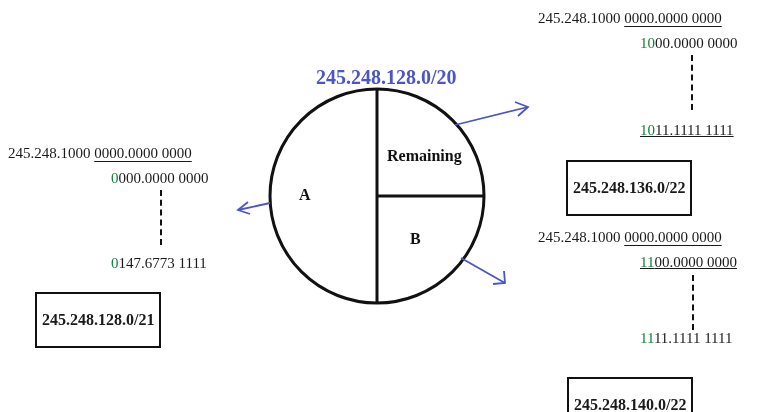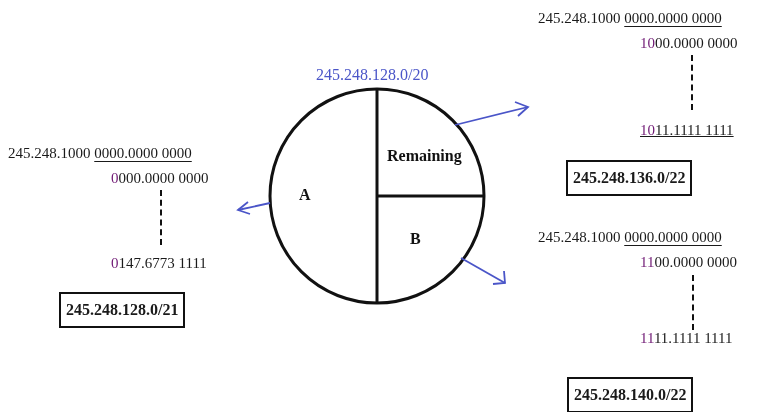--- a/index.html
+++ b/index.html
@@ -1,25 +1,25 @@
 <!DOCTYPE html>
 <html><head>
   <meta charset="utf-8">
   <style>
     html, body { margin:0; padding:0; background:#ffffff; }
     body { width:768px; height:412px; position:relative; overflow:hidden;
            font-family:"DejaVu Serif","Liberation Serif",serif; color:#1a1a1a; }
     .abs { position:absolute; white-space:nowrap; }
     .txt { font-family:"Liberation Serif","DejaVu Serif",serif; font-size:15px; line-height:20px; }
     .ul { text-decoration:underline; text-underline-offset:3px; }
-    .red { color:#701a75; }
+    .red { color:#15803d; }
     .dash { position:absolute; width:0; border-left:2px dashed #111; }
-    .box { position:absolute; border:2px solid #111; padding:6px 5px; font-weight:bold;
+    .box { position:absolute; border:2px solid #111; padding:16px 5px; font-weight:bold;
            font-family:"Liberation Serif","DejaVu Serif",serif; font-size:16px; line-height:20px; white-space:nowrap; }
-    .title { font-family:"Liberation Serif","DejaVu Serif",serif; font-size:16px; font-weight:normal; color:#4a55c8; }
+    .title { font-family:"Liberation Serif","DejaVu Serif",serif; font-size:20px; font-weight:bold; color:#4a55c8; }
     .lbl { font-family:"Liberation Serif","DejaVu Serif",serif; font-size:16px; font-weight:bold; color:#111; }
     svg { position:absolute; left:0; top:0; }
   </style>
 </head>
 <body>
 
 <svg width="768" height="412">
   <circle cx="377" cy="196" r="107" fill="none" stroke="#111" stroke-width="3"></circle>
   <line x1="377" y1="89" x2="377" y2="303" stroke="#111" stroke-width="3"></line>
   <line x1="377" y1="196" x2="484" y2="196" stroke="#111" stroke-width="3"></line>
@@ -49,42 +49,42 @@
   <div class="abs txt" style="left:8px; top:143px;">
     <span>245.248.1000 </span><span class="ul">0000.0000 0000</span>
   </div>
   <div class="abs txt" style="left:111px; top:168px;">
     <span class="red">0</span><span>000.0000 0000</span>
   </div>
   <div class="dash" style="left:160px; top:190px; height:55px;"></div>
   <div class="abs txt" style="left:111px; top:253px;">
     <span class="red">0</span><span>147.6773 1111</span>
   </div>
-  <div class="box" style="left:35px; top:292px;margin-left:24px;">245.248.128.0/21</div>
+  <div class="box" style="left:35px; top:292px;">245.248.128.0/21</div>
 </div>
 
 <div>
   <div class="abs txt" style="left:538px; top:8px;">
     <span>245.248.1000 </span><span class="ul">0000.0000 0000</span>
   </div>
   <div class="abs txt" style="left:640px; top:33px;">
     <span class="red">10</span><span>00.0000 0000</span>
   </div>
   <div class="dash" style="left:691px; top:55px; height:55px;"></div>
   <div class="abs txt" style="left:640px; top:120px;text-decoration:underline;">
     <span class="red">10</span><span>11.1111 1111</span>
   </div>
   <div class="box" style="left:566px; top:160px;">245.248.136.0/22</div>
 </div>
 
 <div>
   <div class="abs txt" style="left:538px; top:227px;">
     <span>245.248.1000 </span><span class="ul">0000.0000 0000</span>
   </div>
-  <div class="abs txt" style="left:640px; top:252px;">
+  <div class="abs txt" style="left:640px; top:252px;text-decoration:underline;">
     <span class="red">11</span><span>00.0000 0000</span>
   </div>
   <div class="dash" style="left:692px; top:275px; height:55px;"></div>
   <div class="abs txt" style="left:640px; top:328px;">
     <span class="red">11</span><span>11.1111 1111</span>
   </div>
   <div class="box" style="left:567px; top:377px;">245.248.140.0/22</div>
 </div>
 
 </body></html>

